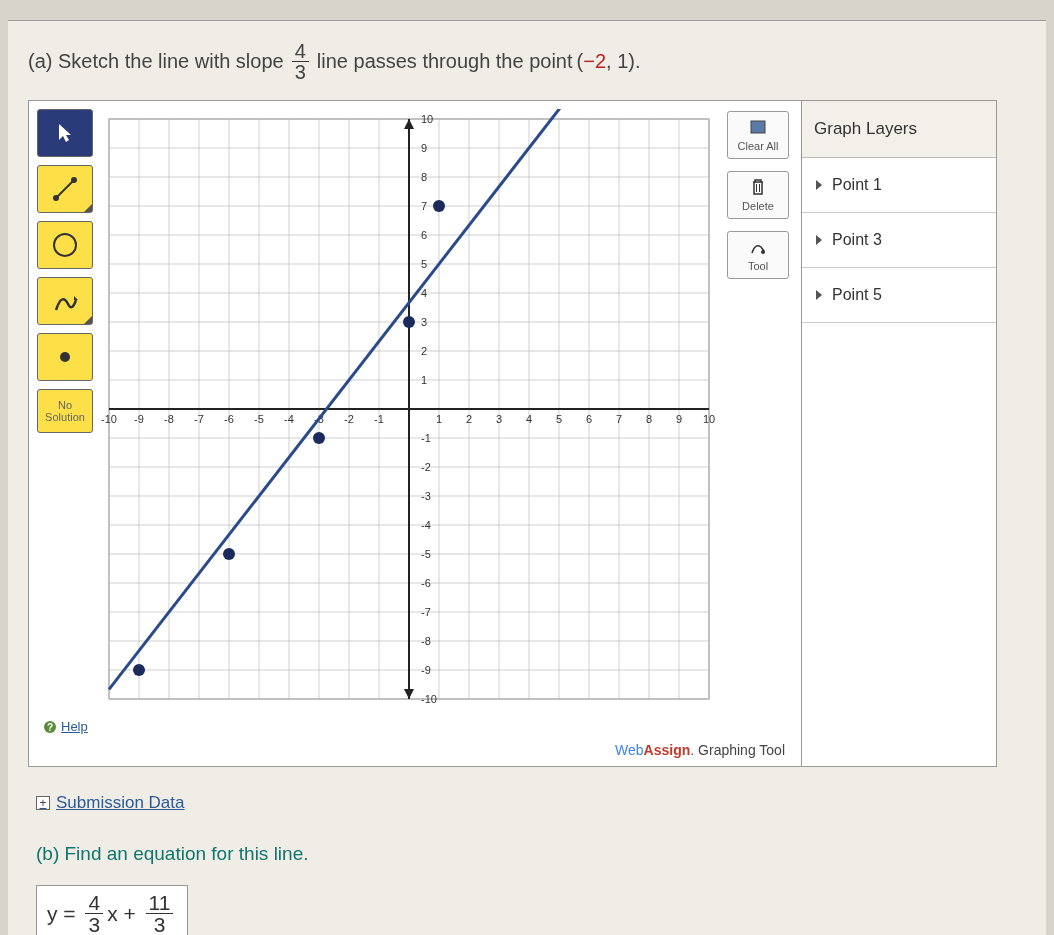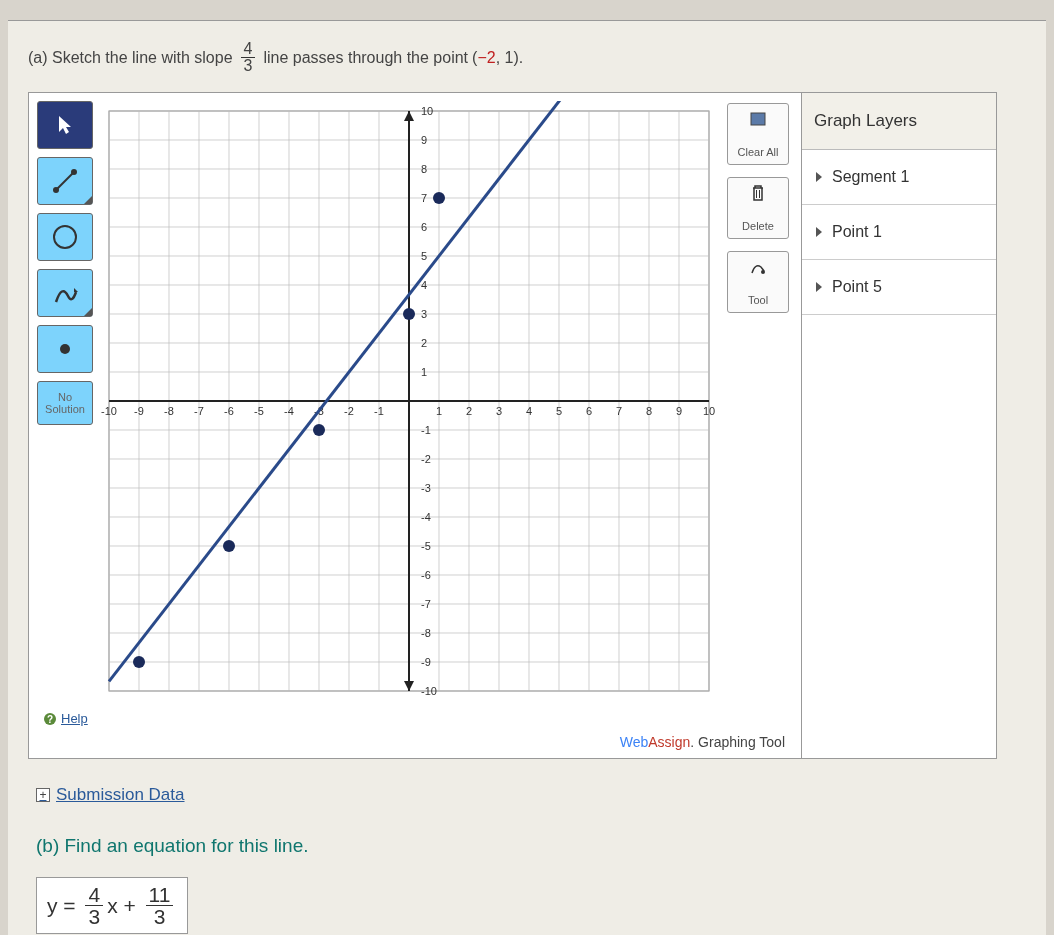--- a/index.html
+++ b/index.html
@@ -9,21 +9,21 @@
     color: #333;
     padding: 20px 8px;
     width: 1054px;
   }
   .page {
     background: #efede6;
     border-top: 1px solid #999;
     padding: 20px 0 30px 20px;
   }
   .qtext {
-    font-size: 16px;
+    font-size: 20px;
     color: #444;
     margin-bottom: 18px;
     display: flex;
     align-items: center;
     gap: 4px;
   }
   .frac {
     display: inline-flex;
     flex-direction: column;
     align-items: center;
@@ -46,21 +46,21 @@
   .graph-inner { display: flex; }
   .toolbar-left {
     width: 62px;
     display: flex;
     flex-direction: column;
     gap: 8px;
     padding: 0 6px 0 0;
   }
   .tl-btn {
     border: 1px solid #666;
-    background: #7dd3fc;
+    background: #fde047;
     height: 48px;
     display: flex;
     align-items: center;
     justify-content: center;
     font-size: 11px;
     color: #444;
     text-align: center;
     border-radius: 3px;
     cursor: pointer;
     position: relative;
@@ -101,32 +101,32 @@
     background: #fafafa;
     border-radius: 3px;
     display: flex;
     flex-direction: column;
     align-items: center;
     justify-content: center;
     font-size: 11px;
     color: #555;
     padding: 6px 2px;
     cursor: pointer;
-    gap: 18px;
+    gap: 4px;
   }
   .rt-btn .ico { width: 20px; height: 18px; display:flex; align-items:center; justify-content:center; }
 
   .footer-brand {
     text-align: right;
     font-size: 14px;
     color: #444;
     padding: 8px 8px 0 0;
   }
   .footer-brand .wa1 { color: #3b82f6; }
-  .footer-brand .wa2 { color: #c0392b; font-weight: normal; margin-top: 8px; }
+  .footer-brand .wa2 { color: #c0392b; font-weight: bold; margin-top: 8px; }
 
   .layers {
     border: 1px solid #999;
     border-left: none;
     background: #fff;
     width: 195px;
   }
   .layers-head {
     background: #f2f0e9;
     font-weight: normal;
@@ -381,25 +381,25 @@
       <div class="footer-brand">
         <span class="wa1">Web</span><span class="wa2">Assign</span><span>. Graphing Tool</span>
       </div>
     </div>
 
     <div class="layers">
       <div class="layers-head">Graph Layers</div>
       <div id="layers-list">
           <div class="layer-item">
             <span class="tri"></span>
-            <span>Segment 1</span>
+            <span>Point 1</span>
           </div>
           <div class="layer-item">
             <span class="tri"></span>
-            <span>Point 1</span>
+            <span>Point 3</span>
           </div>
           <div class="layer-item">
             <span class="tri"></span>
             <span>Point 5</span>
           </div>
         </div>
     </div>
   </div>
 
   <div class="sub-data">

